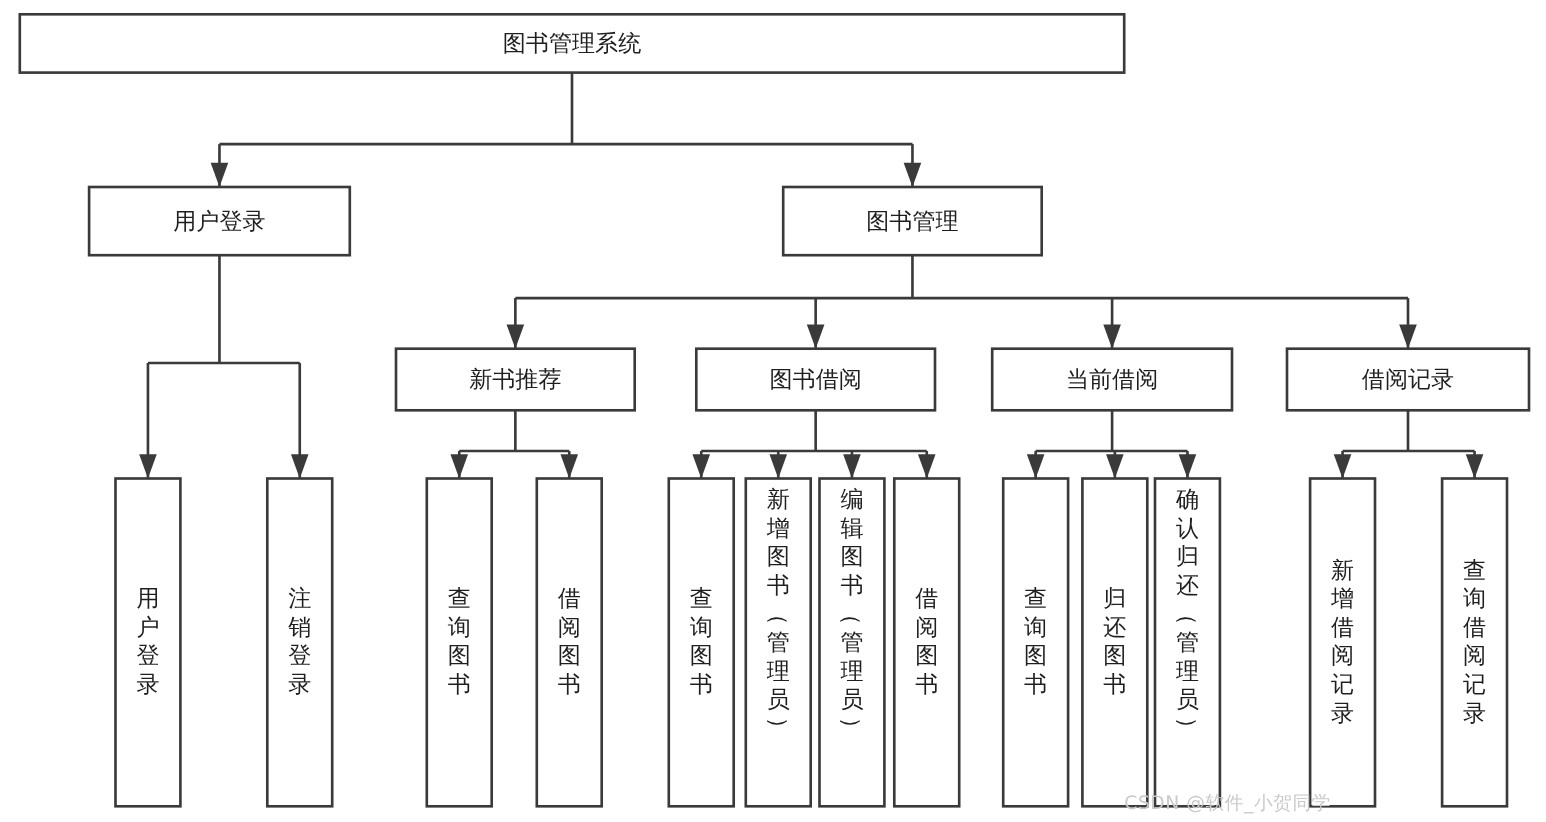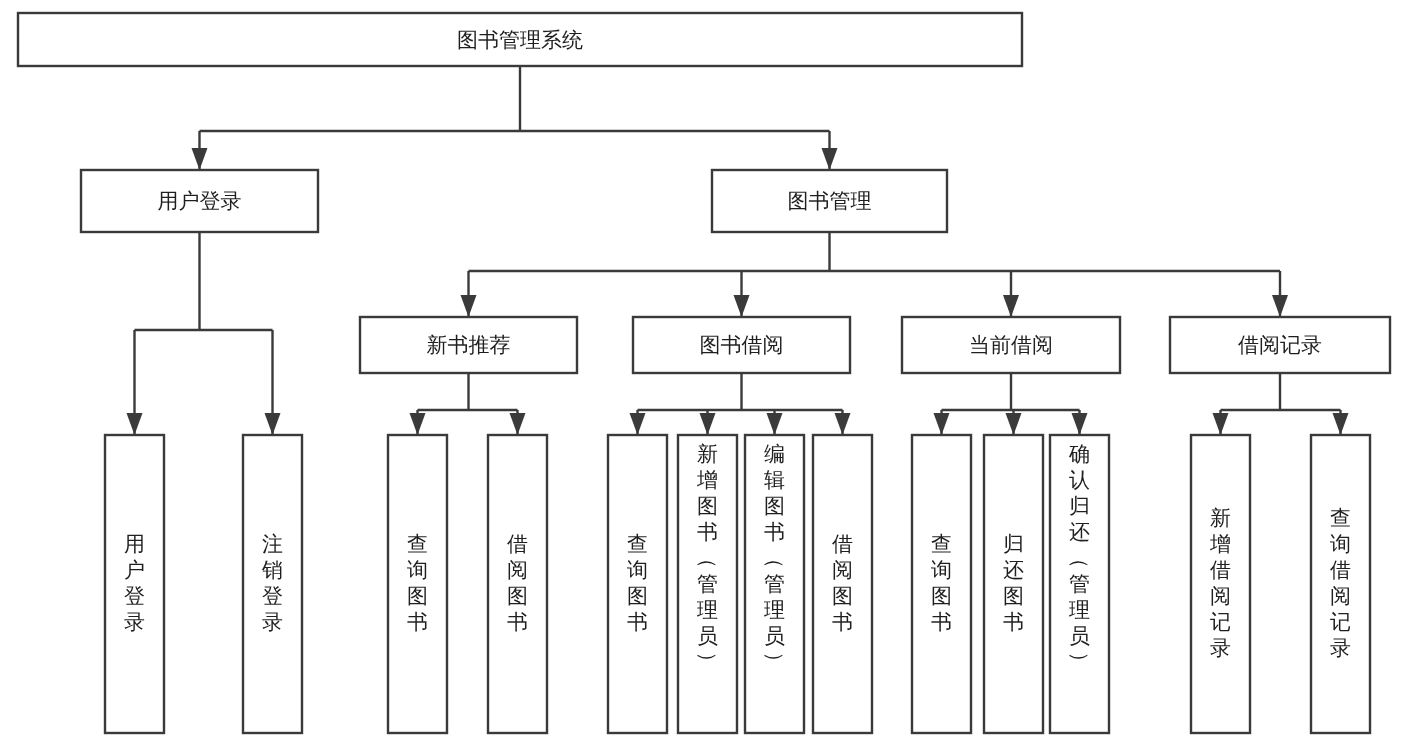--- a/index.html
+++ b/index.html
@@ -258,13 +258,14 @@
           <rect x="1311" y="435" width="59" height="298" class="node-box"></rect>
           <text x="1340.5" y="525" class="node-label-vertical">查</text>
           <text x="1340.5" y="551" class="node-label-vertical">询</text>
           <text x="1340.5" y="577" class="node-label-vertical">借</text>
           <text x="1340.5" y="603" class="node-label-vertical">阅</text>
           <text x="1340.5" y="629" class="node-label-vertical">记</text>
           <text x="1340.5" y="655" class="node-label-vertical">录</text>
         </g>
       </g>
   </svg>
+  <div class="watermark">CSDN @软件_小贺同学</div>
 </div>
 
 </body></html>

